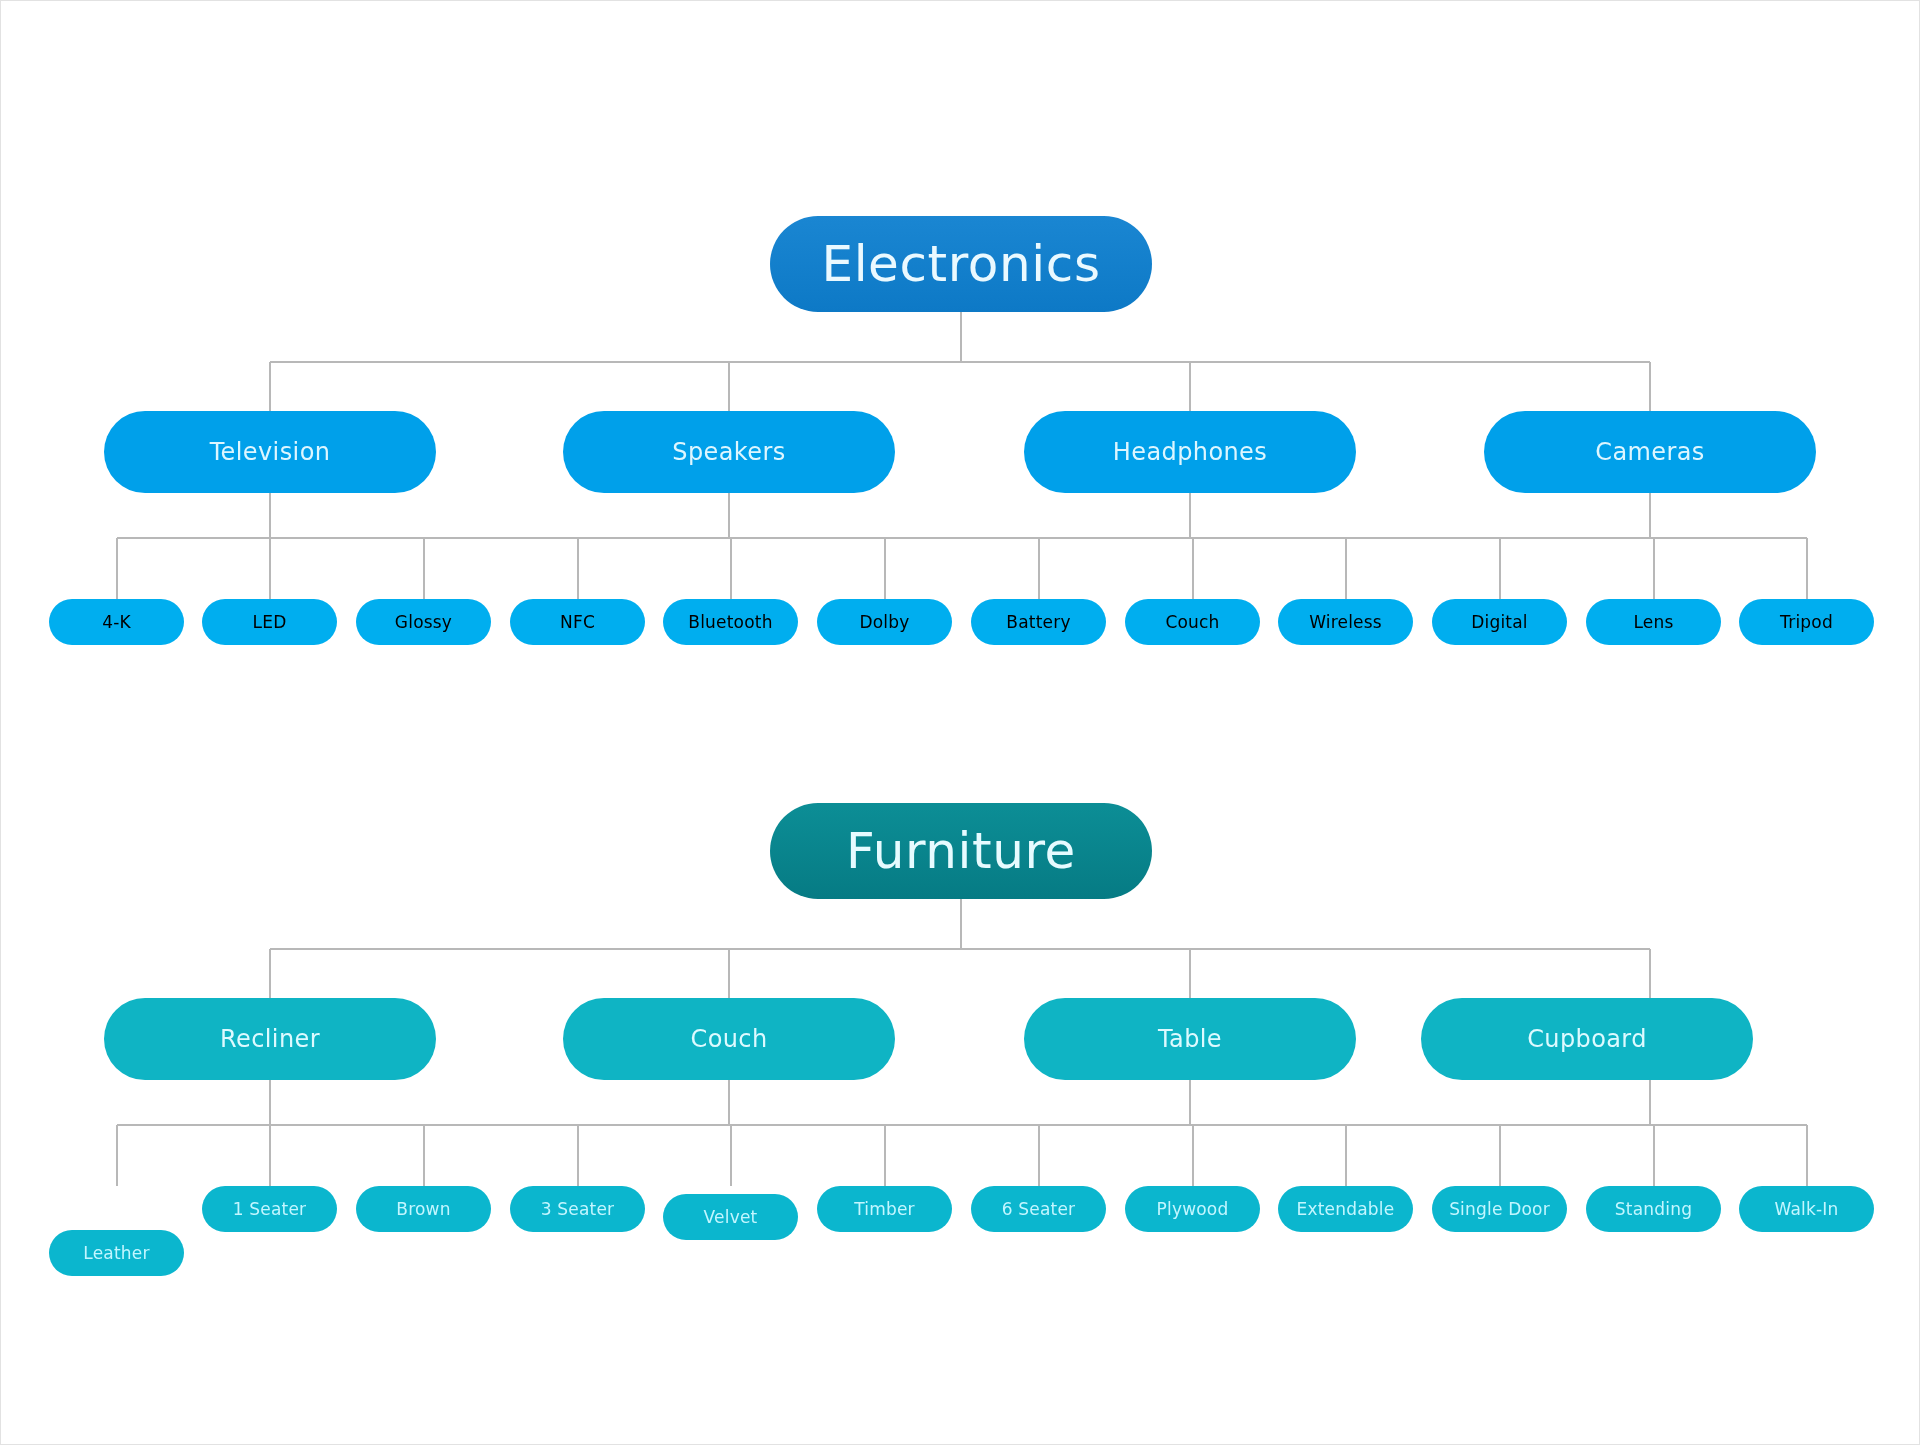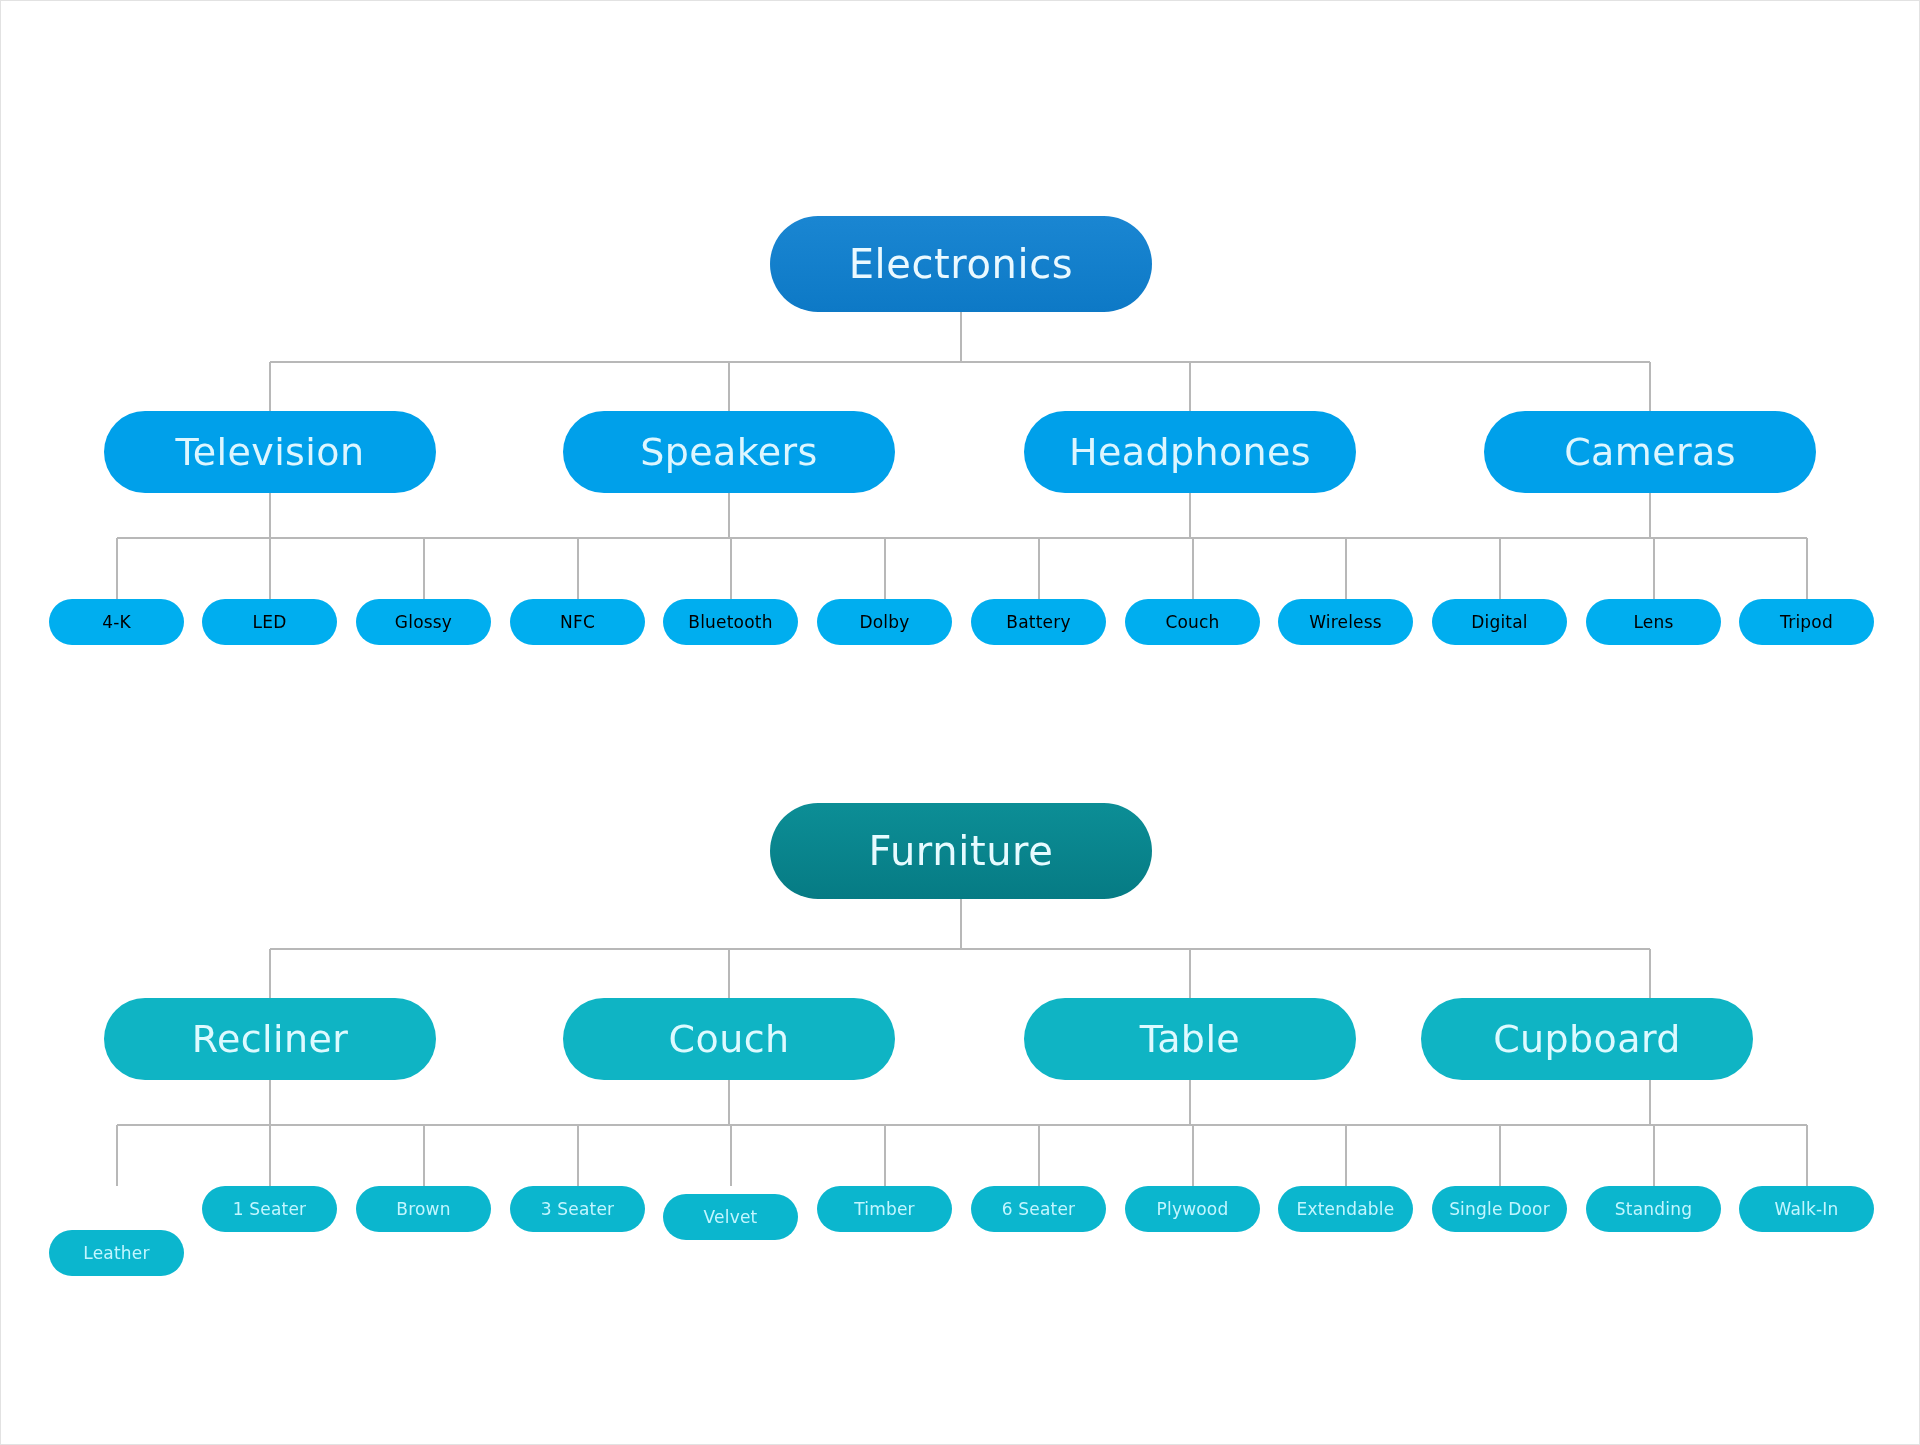--- a/index.html
+++ b/index.html
@@ -33,27 +33,27 @@
     justify-content: center;
     text-align: center;
     border-radius: 999px;
     white-space: nowrap;
     user-select: none;
     z-index: 3;
   }
   .node.root {
     width: 382px;
     height: 96px;
-    font-size: 40px;
+    font-size: 50px;
     letter-spacing: 0.6px;
   }
   .node.cat {
     width: 332px;
     height: 82px;
-    font-size: 38px;
+    font-size: 24px;
     letter-spacing: 0.4px;
   }
   .node.leaf {
     width: 135px;
     height: 46px;
     font-size: 17px;
     letter-spacing: 0.2px;
   }
   .tree-electronics .root {
     background: linear-gradient(180deg, #1a86d2 0%, #0d79c6 100%);

